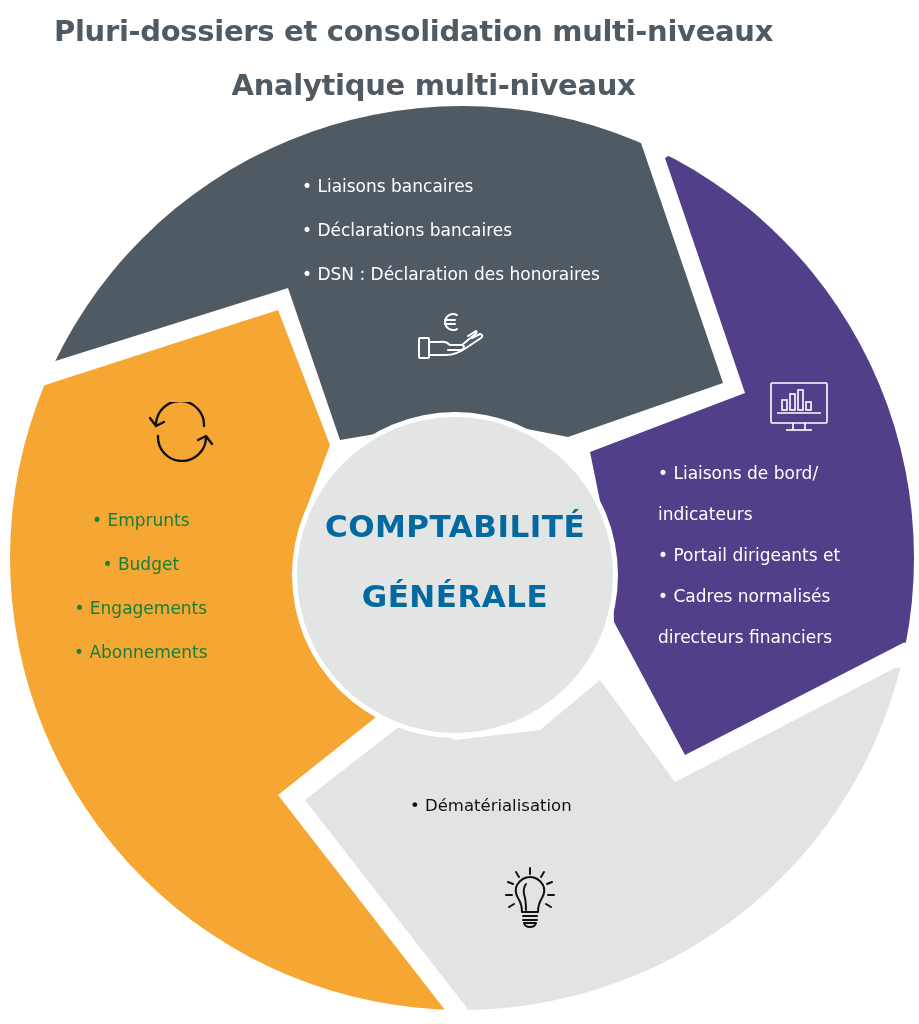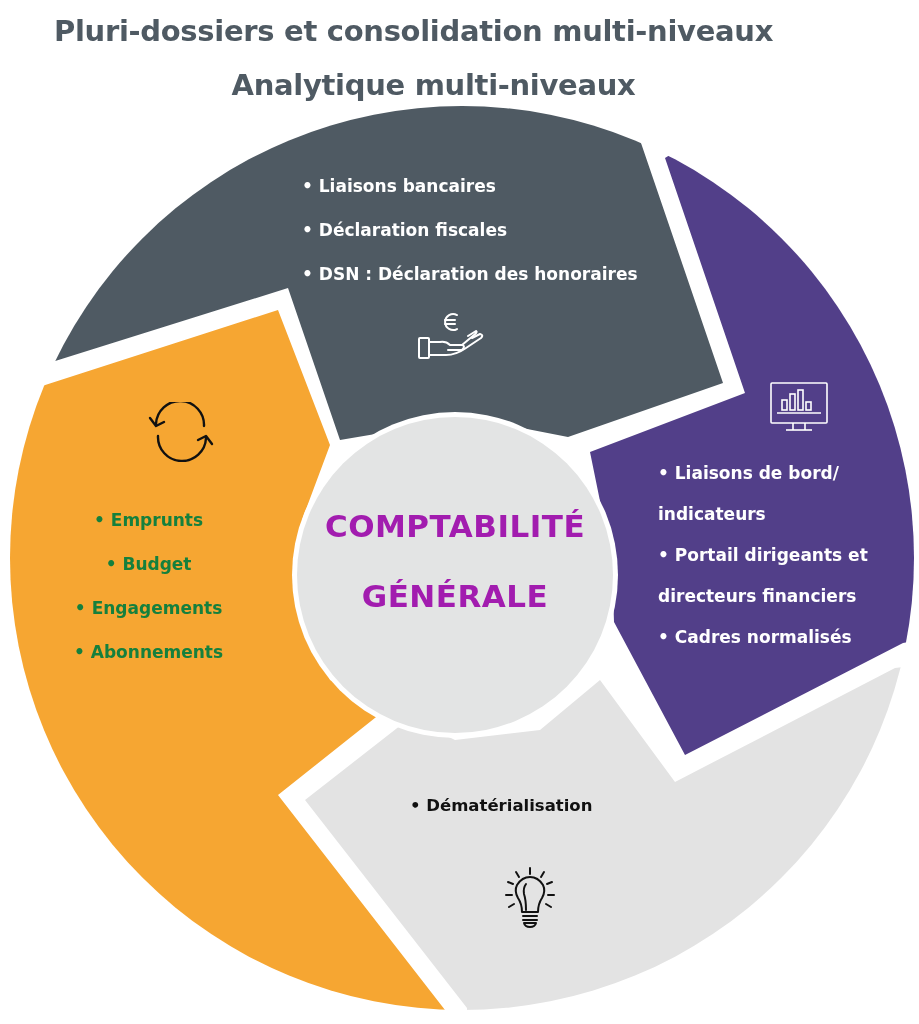--- a/index.html
+++ b/index.html
@@ -5,35 +5,35 @@
     html, body { margin: 0; padding: 0; background: #ffffff; }
     body { width: 919px; height: 1024px; position: relative; overflow: hidden;
            font-family: "DejaVu Sans", sans-serif; }
     .title { position: absolute; left: 0; width: 827px; text-align: center;
              color: #4f5a63; font-weight: bold; font-size: 29px; letter-spacing: -0.3px;
              font-family: "DejaVu Sans", sans-serif; }
     #t1 { top: 14px; }
     #t2 { top: 68px; padding-left: 20px; }
     svg.wheel { position: absolute; left: 0; top: 0; }
     .list { position: absolute; margin: 0; padding: 0; list-style: none;
-            font-weight: bold; font-size: 17px; font-family: "DejaVu Sans", sans-serif; }
+            font-weight: normal; font-size: 17px; font-family: "DejaVu Sans", sans-serif; }
     .list li { white-space: nowrap; }
     .white { color: #ffffff; }
     .dark { color: #15803d; text-align: center; }
     .black { color: #111111; }
     #list-gray { left: 302px; top: 175px; }
     #list-gray li { height: 44px; line-height: 22px; }
     #list-purple { left: 658px; top: 462px; }
     #list-purple li { height: 41px; line-height: 22px; }
     #list-orange { left: 74px; top: 509px; }
     #list-orange li { height: 44px; line-height: 22px; }
     #list-light { left: 410px; top: 795px; font-size: 16.5px; }
     #list-light li { height: 44px; line-height: 22px; text-align: right; }
     .center-text { position: absolute; left: 295px; width: 320px; text-align: center;
-                   color: #a21caf; font-weight: bold; font-size: 31px;
+                   color: #0369a1; font-weight: bold; font-size: 31px;
                    font-family: "DejaVu Sans", sans-serif; letter-spacing: 0.5px; }
     #c1 { top: 508px; }
     #c2 { top: 578px; }
     .icon { position: absolute; }
   </style>
 </head>
 <body>
 
 <div class="title" id="t1">Pluri-dossiers et consolidation multi-niveaux</div>
 <div class="title" id="t2">Analytique multi-niveaux</div>
@@ -54,21 +54,21 @@
 
     <polygon points="0,395 39,387 278,310 330,445 302,520 300,600 330,680 390,706 278,795 445,1010 445,1024 0,1024" fill="#f6a632"></polygon>
   </g>
 
   <circle cx="455" cy="575" r="163" fill="#ffffff"></circle>
   <circle cx="455" cy="575" r="158" fill="#e3e4e4"></circle>
 </svg>
 
 <ul class="list white" id="list-gray">
   <li>• Liaisons bancaires</li>
-  <li>• Déclaration fiscales</li>
+  <li>• Déclarations bancaires</li>
   <li>• DSN : Déclaration des honoraires</li>
 </ul>
 <svg class="icon" style="left:416px;top:310px" width="72" height="52" viewBox="0 0 72 52">
   <g fill="none" stroke="#ffffff" stroke-width="2" stroke-linecap="round" stroke-linejoin="round">
     <path d="M41 5 A8 8 0 1 0 41 19"></path>
     <line x1="29" y1="10" x2="39" y2="10"></line>
     <line x1="29" y1="14" x2="39" y2="14"></line>
     <rect x="3" y="28" width="10" height="20" rx="1"></rect>
     <path d="M13 32 L24 32 Q30 31 34 35 L46 35 Q50 36 46 40 L32 40"></path>
     <path d="M13 45 L30 45 Q40 45 50 38 L65 28 Q68 25 64 24 L56 28"></path>
@@ -86,22 +86,22 @@
     <rect x="37" y="21" width="5" height="8"></rect>
     <line x1="24" y1="42" x2="24" y2="49"></line>
     <line x1="36" y1="42" x2="36" y2="49"></line>
     <line x1="17" y1="49" x2="43" y2="49"></line>
   </g>
 </svg>
 <ul class="list white" id="list-purple">
   <li>• Liaisons de bord/</li>
   <li> indicateurs</li>
   <li>• Portail dirigeants et</li>
+  <li>• Cadres normalisés</li>
   <li> directeurs financiers</li>
-  <li>• Cadres normalisés</li>
 </ul>
 
 <svg class="icon" style="left:146px;top:402px" width="70" height="60" viewBox="0 0 70 60">
   <g fill="none" stroke="#111111" stroke-width="2.4" stroke-linecap="round" stroke-linejoin="round">
     <path d="M10 22 A24 24 0 0 1 58 24"></path>
     <polyline points="4,16 10,24 18,20"></polyline>
     <path d="M60 36 A24 24 0 0 1 12 34"></path>
     <polyline points="66,42 60,34 52,38"></polyline>
   </g>
 </svg>

